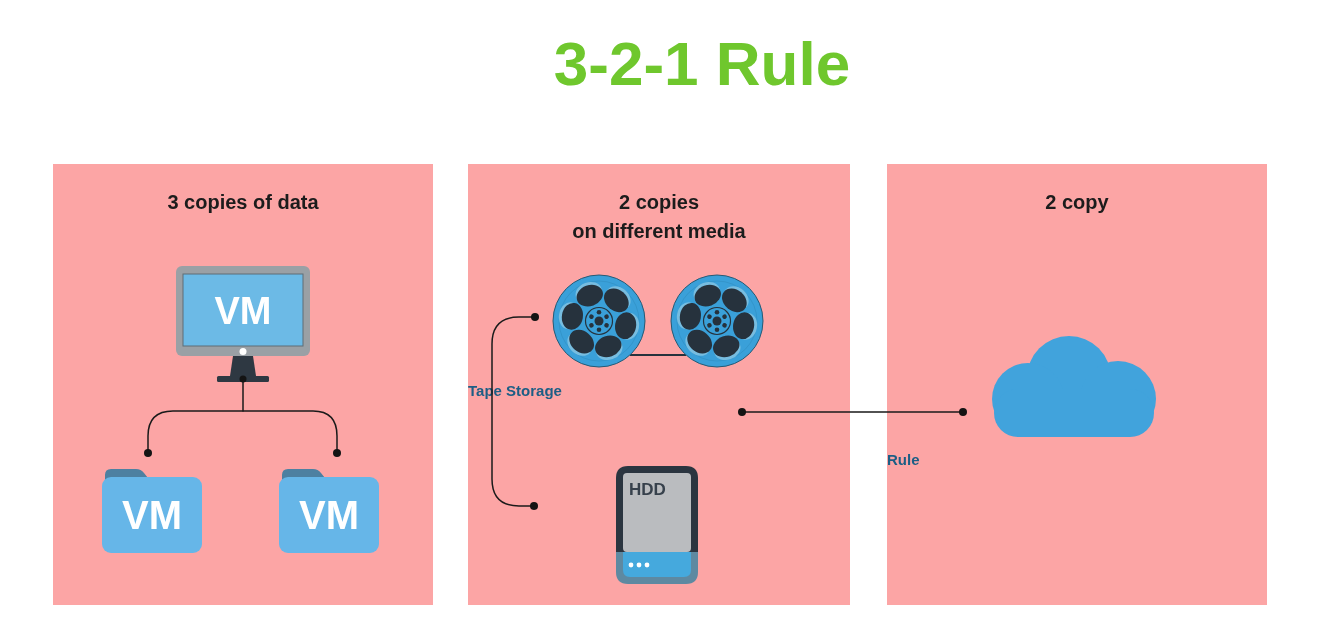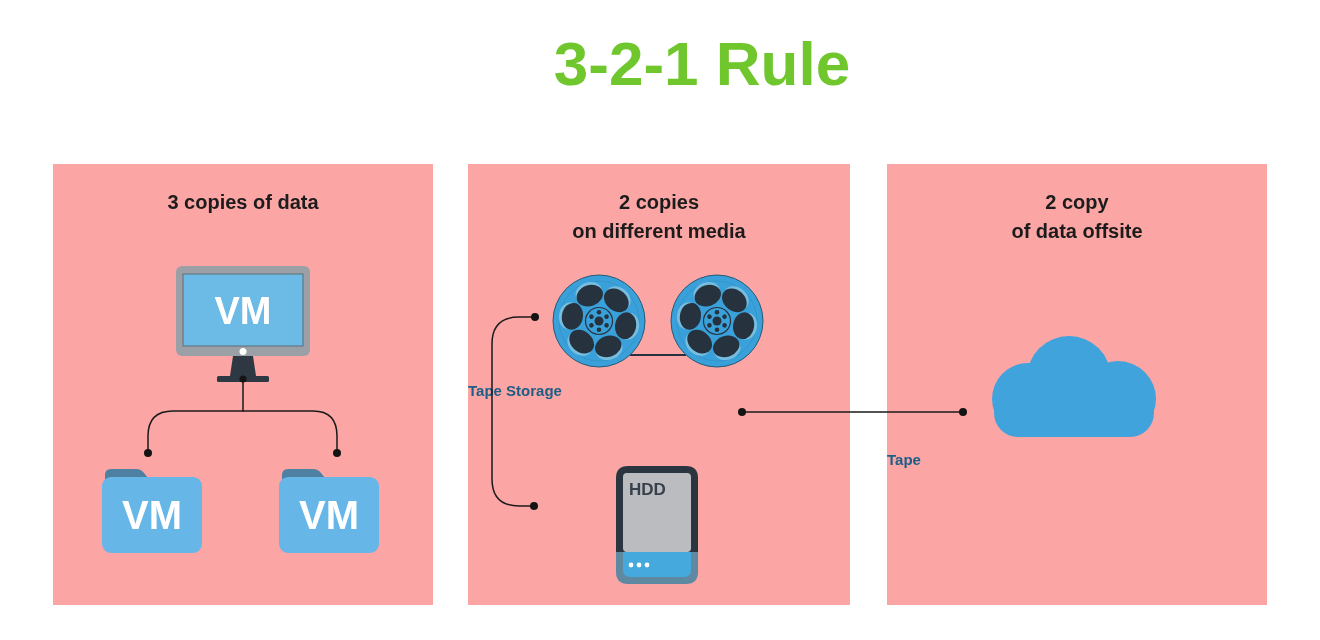--- a/index.html
+++ b/index.html
@@ -154,33 +154,32 @@
     <text x="13" y="29" font-size="17" font-weight="bold" fill="#37414c">HDD</text>
     <circle cx="15" cy="99" r="2.4" fill="#ffffff"></circle>
     <circle cx="23" cy="99" r="2.4" fill="#ffffff"></circle>
     <circle cx="31" cy="99" r="2.4" fill="#ffffff"></circle>
   </svg>
 </div>
 
 <div class="panel panel-3">
   <div class="panel-heading">
     <div>2 copy</div>
-    <div>of data offsite</div>
   </div>
 
   <svg class="icon-abs" style="left:105px;top:169px" width="164" height="105" viewBox="0 0 164 105">
     <g fill="#41a3dc">
       <circle cx="77" cy="45" r="42"></circle>
       <circle cx="36" cy="66" r="36"></circle>
       <circle cx="126" cy="66" r="38"></circle>
       <rect x="2" y="56" width="160" height="48" rx="24"></rect>
     </g>
   </svg>
 
-  <div class="media-label cloud-label">Tape</div>
+  <div class="media-label cloud-label">Rule</div>
 </div>
 
 <svg class="overlay" viewBox="0 0 1320 640">
   <g stroke="#1a1a1a" stroke-width="1.5" fill="none" stroke-linecap="round">
 
     <path d="M243,379 L243,411"></path>
     <path d="M148,450 L148,436 Q148,411 173,411 L313,411 Q337,411 337,436 L337,450"></path>
 
     <path d="M534,317 L519,317 Q492,317 492,344 L492,479 Q492,506 519,506 L533,506"></path>
 

